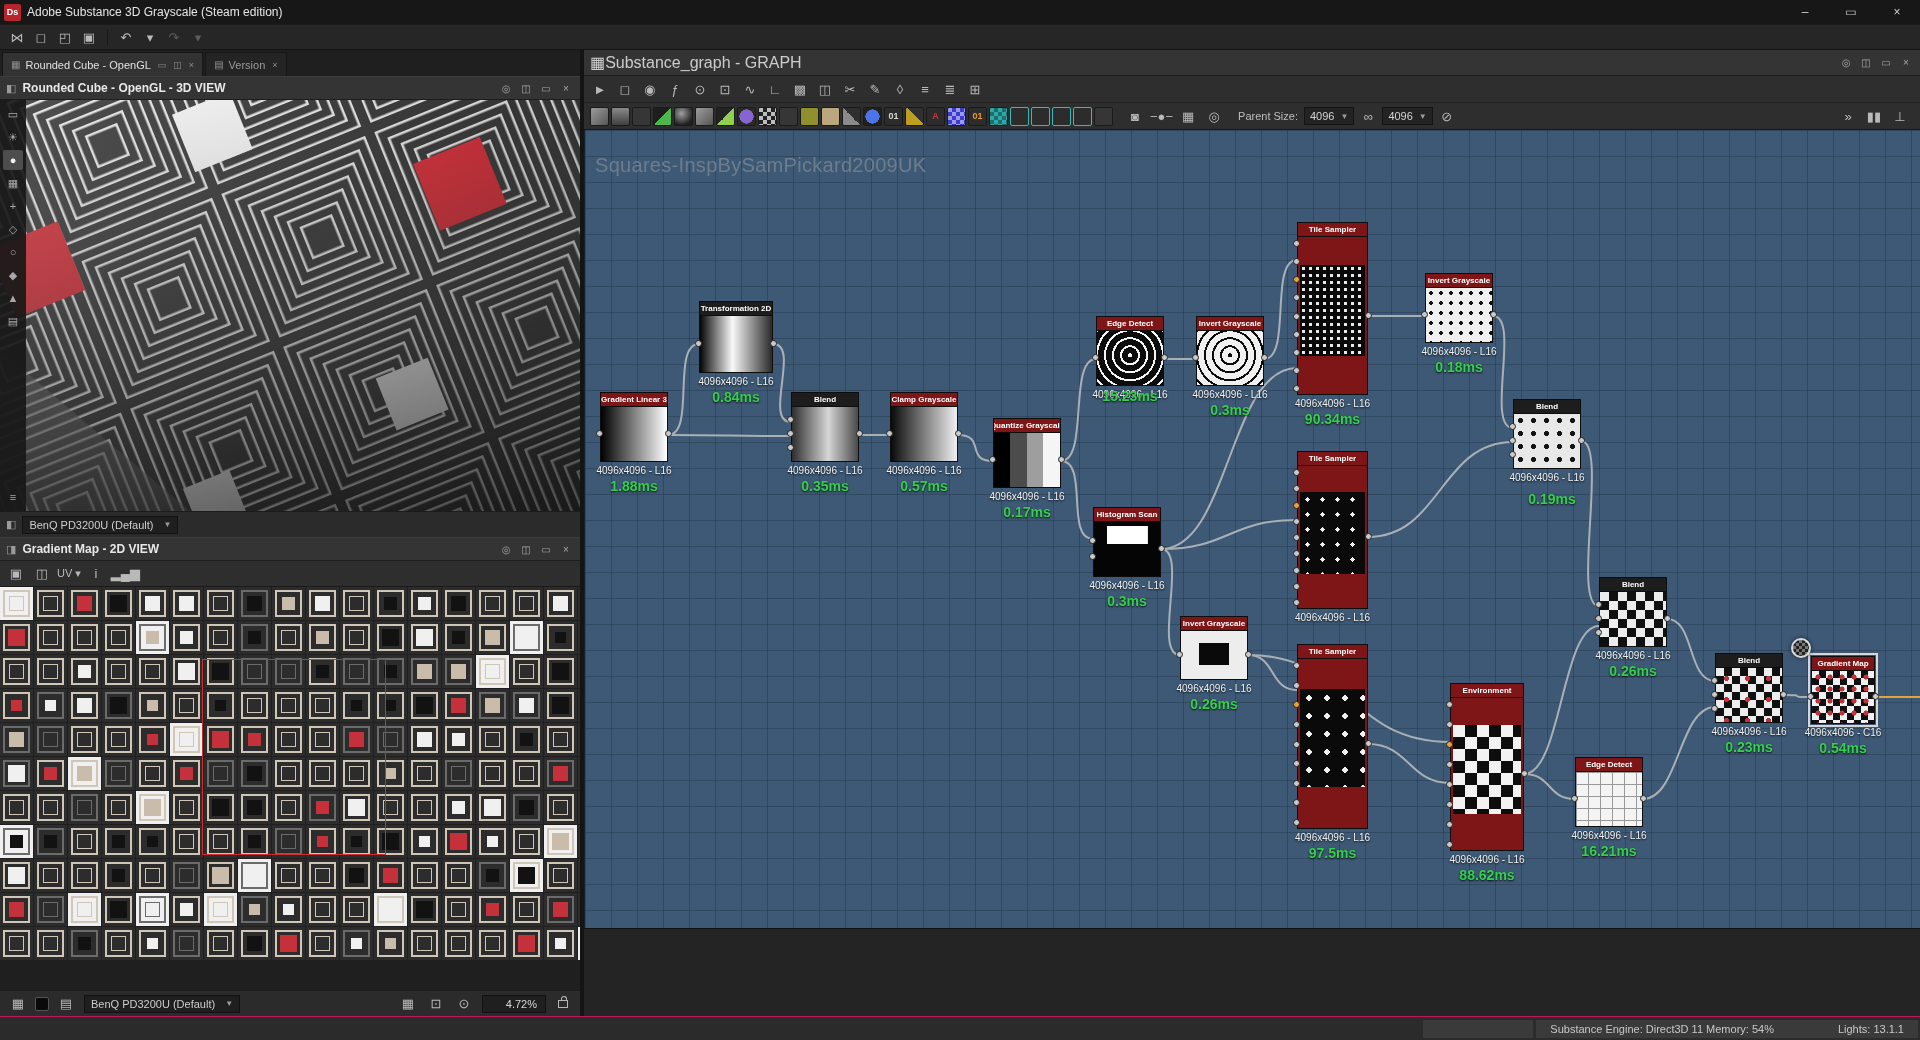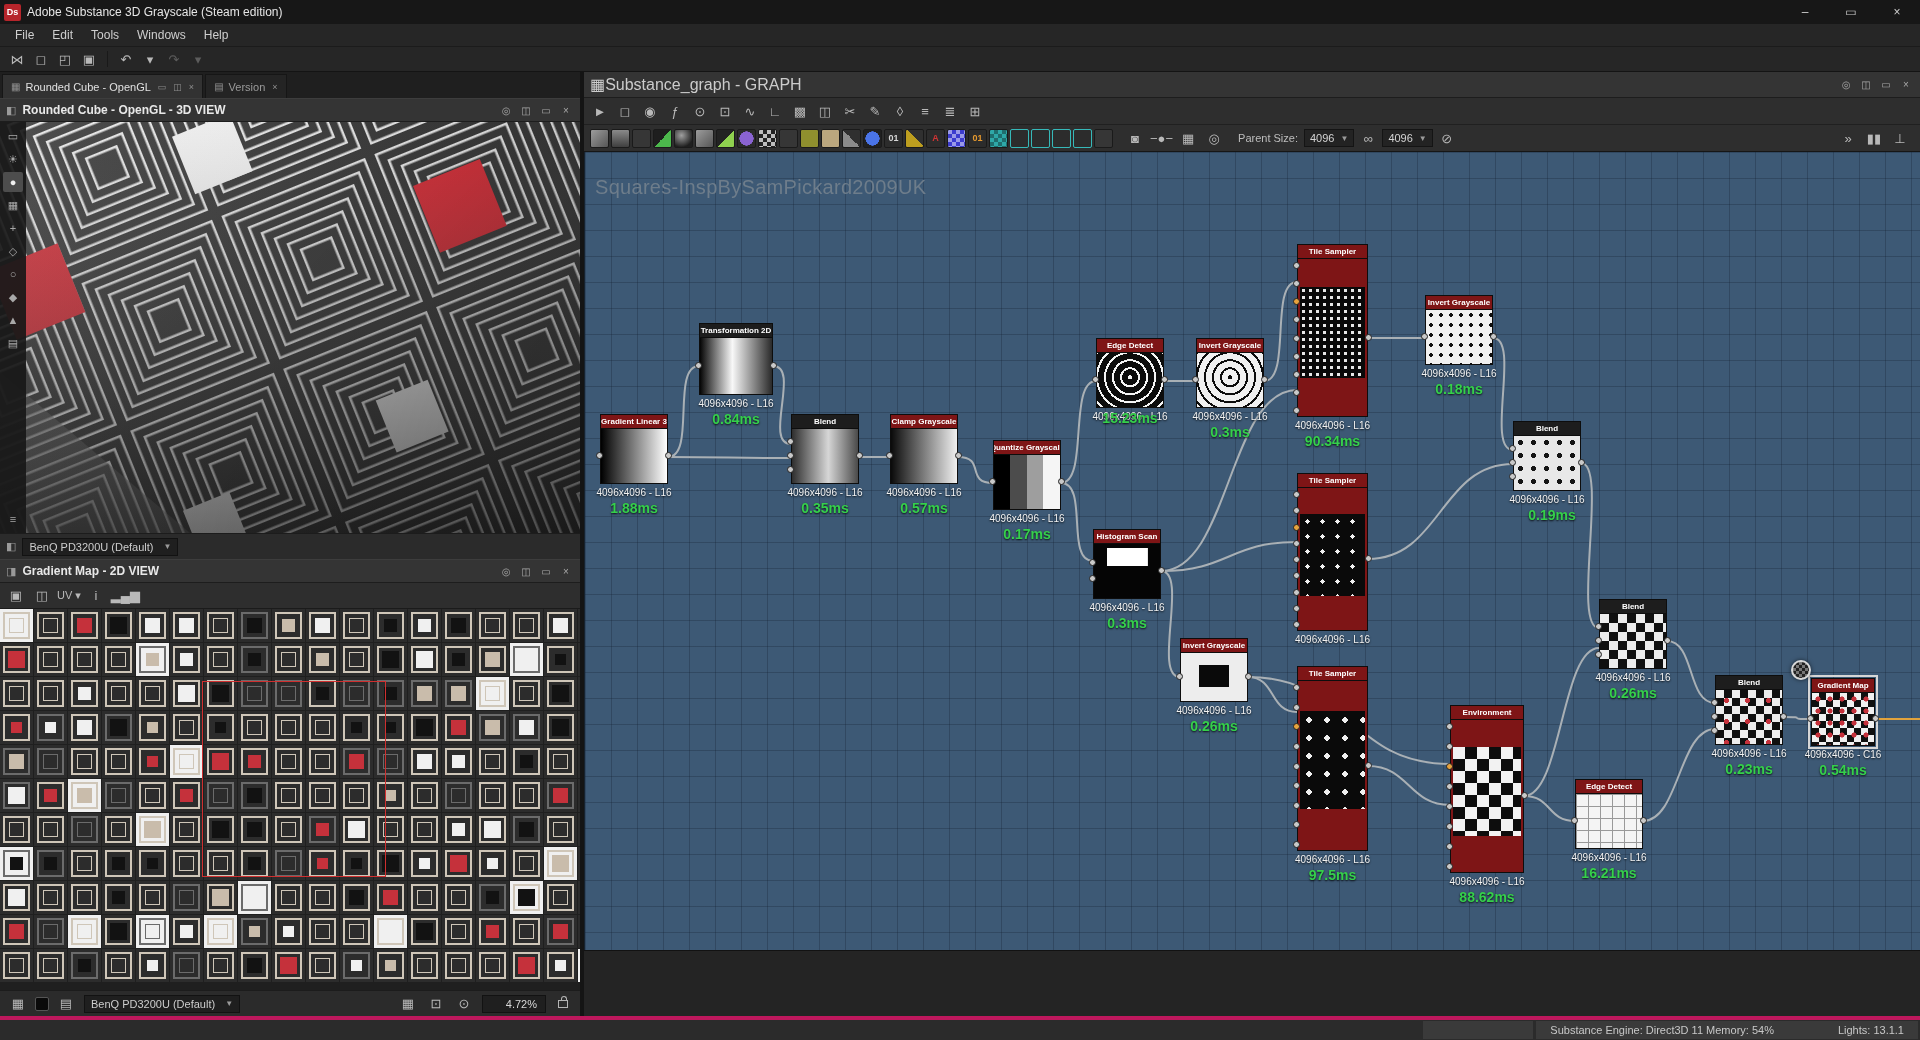--- a/index.html
+++ b/index.html
@@ -172,48 +172,41 @@
   .t-checker-bw { background:repeating-conic-gradient(#101010 0 25%,#ececec 0 50%); background-size:18px 18px; }
   .t-blend4 { background-image:radial-gradient(#c5313b 2.4px,transparent 2.5px),
     repeating-conic-gradient(#101010 0 25%,#ececec 0 50%); background-size:21px 21px,16px 16px; background-color:#ddd;}
   .t-gmap { background-image:radial-gradient(#c5313b 2.5px,transparent 2.6px),
     repeating-conic-gradient(#101010 0 25%,#f0f0f0 0 50%); background-size:12px 12px,14px 14px; background-color:#eee;}
   .t-bigsq { background:repeating-conic-gradient(#0d0d0d 0 25%,#f2f2f2 0 50%); background-size:24px 24px; }
   .t-edge2 { background-color:#f4f4f4; background-image:linear-gradient(#999 1px,transparent 1px),
     linear-gradient(90deg,#999 1px,transparent 1px); background-size:12px 12px; }
 
   
-  .statusbar { height:24px; flex:0 0 24px; background:#2b2b2b; border-top:4px solid #be185d;
+  .statusbar { height:24px; flex:0 0 24px; background:#2b2b2b; border-top:1px solid #be185d;
     display:flex; align-items:center; font-size:11px; color:#c8c8c8;}
   .status-chip { margin-left:auto; width:110px; height:18px; background:#3a3a3a; margin-right:3px;}
   .status-right { height:18px; background:#3a3a3a; display:flex; align-items:center; gap:64px;
     padding:0 14px; margin-right:2px;}
 </style>
 </head>
 <body>
 
 <div class="app">
 
   <div class="titlebar">
     <div class="logo">Ds</div>
     <div class="wtitle">Adobe Substance 3D Grayscale (Steam edition)</div>
     <div class="wbtns">
       <div class="wbtn">–</div>
       <div class="wbtn">▭</div>
       <div class="wbtn close">×</div>
     </div>
   </div>
 
-  <div class="menubar">
-      <span class="menu-item">File</span>
-      <span class="menu-item">Edit</span>
-      <span class="menu-item">Tools</span>
-      <span class="menu-item">Windows</span>
-      <span class="menu-item">Help</span>
-    </div>
 
   <div class="main-toolbar">
       <span class="tbtn">⋈</span>
       <span class="tbtn">◻</span>
       <span class="tbtn">◰</span>
       <span class="tbtn">▣</span>
       <div class="tsep"></div>
       <span class="tbtn">↶</span>
       <span class="tbtn">▾</span>
       <span class="tbtn dis">↷</span>
@@ -1319,21 +1312,21 @@
             <div class="ntime" style="top: 86px;">0.18ms</div>
           </div>
           <div class="node" style="left: 928px; top: 269px; width: 68px;">
             <div class="nh dark">Blend</div>
             <div class="nb t-checker-light" style="height: 56px;"></div>
             <div class="port" style="left: -4px; top: 24px;"></div>
             <div class="port" style="left: -4px; top: 38px;"></div>
             <div class="port" style="left: -4px; top: 52px;"></div>
             <div class="port" style="right: -4px; top: 38px;"></div>
             <div class="ncap" style="top: 73px;">4096x4096 - L16</div>
-            <div class="ntime" style="top: 86px; padding-left: 10px;">0.19ms</div>
+            <div class="ntime" style="top: 92px; padding-left: 10px;">0.19ms</div>
           </div>
           <div class="node" style="left: 712px; top: 321px; width: 71px;">
             <div class="nh red">Tile Sampler</div>
             <div class="nb tallbody" style="height: 144px;">
               <div class="tthumb t-sparse"></div>
             </div>
             <div class="port" style="left: -4px; top: 18px;"></div>
             <div class="port" style="left: -4px; top: 34.25px;"></div>
             <div class="port orange" style="left: -4px; top: 50.5px;"></div>
             <div class="port" style="left: -4px; top: 66.75px;"></div>

